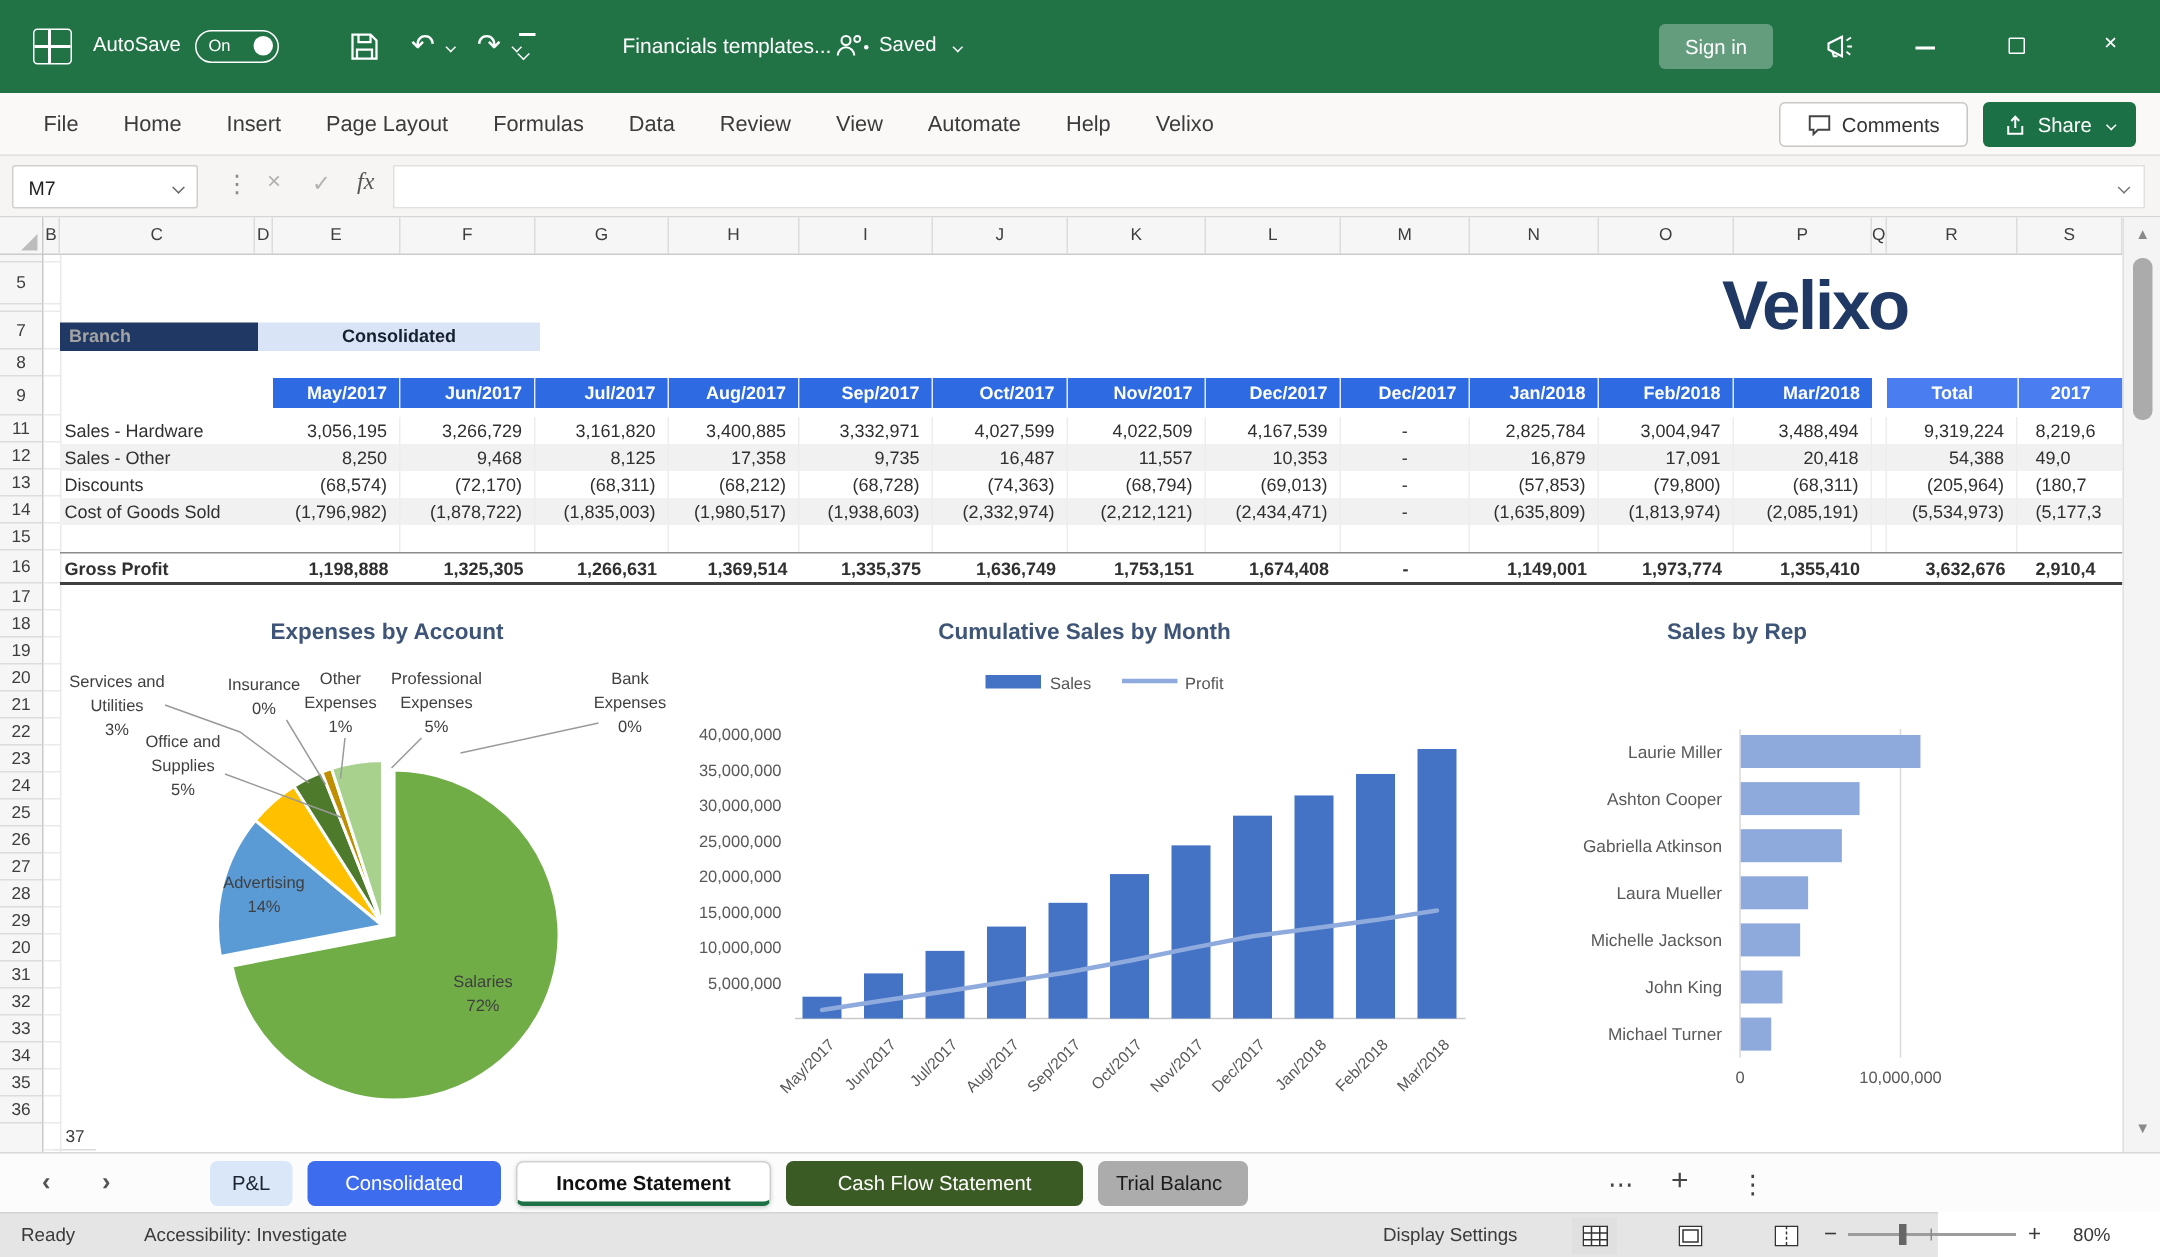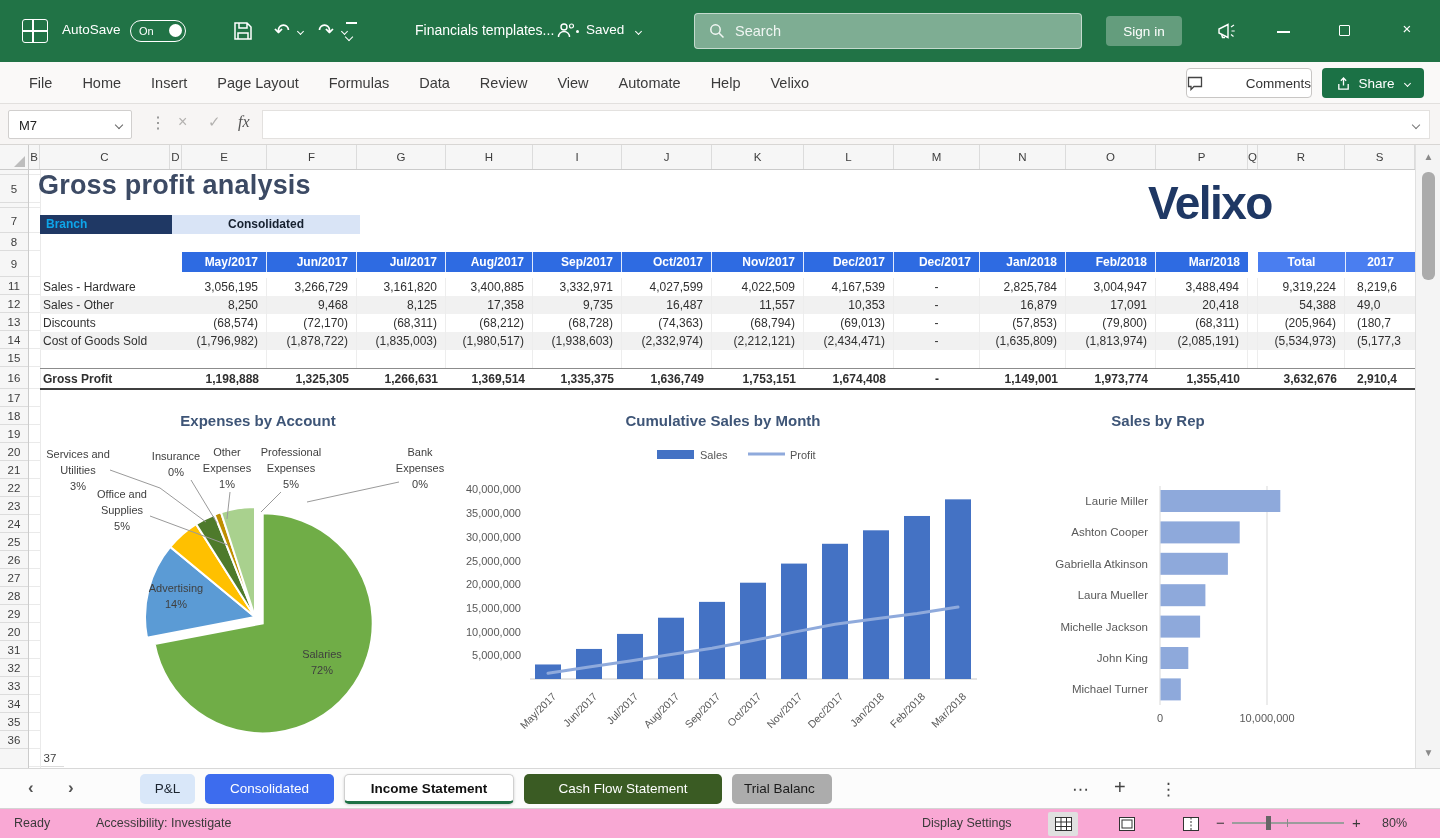--- a/index.html
+++ b/index.html
@@ -32,21 +32,21 @@
        background:rgba(255,255,255,.30);color:#fff;font-size:13.5px;font-family:inherit;cursor:pointer}
   .winbtn{position:absolute;top:20px;color:#fff;font-size:15px;width:22px;text-align:center;cursor:pointer}
   .min-glyph{position:absolute;left:1277px;top:31px;width:13px;height:1.7px;background:#fff;cursor:pointer}
   .max-glyph{position:absolute;left:1339px;top:25px;width:11px;height:11px;border:1.6px solid #fff;border-radius:1px;cursor:pointer}
 
   
   .ribbonrow{position:absolute;left:0;top:62px;width:1440px;height:42px;background:#FAF9F8;border-bottom:1px solid #E2E0DE}
   .rtabs{position:absolute;left:14px;top:0;height:42px;display:flex}
   .rtab{padding:0 15px;line-height:42px;font-size:14.5px;color:#3b3b3b;cursor:pointer;white-space:nowrap}
   .comments-btn{position:absolute;left:1186px;top:6px;width:126px;height:30px;background:#fff;border:1px solid #C8C6C4;
-       border-radius:4px;display:flex;align-items:center;justify-content:space-between;gap:7px;font-size:13.5px;color:#333;cursor:pointer}
+       border-radius:4px;display:flex;align-items:center;justify-content:center;gap:7px;font-size:13.5px;color:#333;cursor:pointer}
   .share-btn{position:absolute;left:1322px;top:6px;width:102px;height:30px;background:#1B7145;border:none;
        border-radius:4px;display:flex;align-items:center;justify-content:center;gap:7px;font-size:13.5px;color:#fff;cursor:pointer}
 
   
   .fbar{position:absolute;left:0;top:104px;width:1440px;height:41px;background:#F7F5F4;border-bottom:1px solid #D8D6D4}
   .namebox{position:absolute;left:8px;top:6px;width:124px;height:29px;background:#fff;border:1px solid #D1CFCE;border-radius:2px;cursor:pointer}
   .namebox .nb-val{position:absolute;left:10px;top:7px;font-size:13px;color:#222}
   .namebox .chev{position:absolute;right:9px;top:11px}
   .fbar-glyph{position:absolute;top:9px;font-size:15px;color:#B3B1AF}
   .fx{font-family:"Liberation Serif",serif;font-style:italic;font-size:16px;color:#555}
@@ -62,21 +62,21 @@
   .rowhdrs{position:absolute;left:0;top:170px;width:29px;height:598px;background:#F6F6F6;border-right:1px solid #CBCBCB}
   .rowcell{position:absolute;left:0;width:28px;text-align:center;font-size:11.5px;color:#3d3d3d;
        border-bottom:1px solid #DCDCDC;overflow:hidden;cursor:pointer;display:flex;align-items:center;justify-content:center}
   .bstrip{position:absolute;left:29px;width:11px;border-bottom:1px solid #EAEAEA;cursor:pointer}
   .bstrip-v{position:absolute;left:40px;top:170px;width:1px;height:598px;background:#EAEAEA}
 
   
   .sheet-title{position:absolute;left:38px;top:170px;font-size:27px;font-weight:700;color:#3C4A64;letter-spacing:.2px}
   .logo{position:absolute;left:1148px;top:176px;font-size:46px;font-weight:800;color:#1F3864;letter-spacing:-1.5px}
   .branch-label{position:absolute;left:40px;top:215px;width:132px;height:19px;line-height:19px;
-       font-size:12px;font-weight:700;color:#0ea5e9;padding-left:6px}
+       font-size:12px;font-weight:700;color:#a3a3a3;padding-left:6px}
   .branch-value{position:absolute;left:172px;top:215px;width:188px;height:19px;line-height:19px;
        font-size:12px;font-weight:700;color:#16202F;text-align:center}
   .trow{position:absolute;left:40px;display:flex}
   .tcell{height:100%;display:flex;align-items:center;justify-content:flex-end;padding-right:8px;
        font-size:12px;color:#303030;white-space:nowrap;overflow:hidden}
   .tcell.sep{border-right:1px solid #EDEDED}
   .hcell{color:#fff;font-weight:700;justify-content:flex-end}
   .hcell.mid{justify-content:center;padding-right:0}
   .tcell.lbl{justify-content:flex-start;padding-left:3px;padding-right:0}
   .tcell.dash{justify-content:center;padding-right:0}
@@ -94,21 +94,21 @@
   
   .tabbar{position:absolute;left:0;top:768px;width:1440px;height:40px;background:#FCFCFC;border-top:1px solid #D8D8D8}
   .nav-arrow{position:absolute;top:9px;font-size:17px;color:#555;font-weight:700;cursor:pointer}
   .stabs{position:absolute;left:140px;top:5px;display:flex;gap:10px}
   .stab{height:30px;line-height:30px;border-radius:5px;font-size:13.5px;text-align:center;cursor:pointer;
        white-space:nowrap;overflow:hidden}
   .stab.active{font-weight:700;border:1px solid #D0D0D0;border-bottom:3px solid #1E7145;box-shadow:0 1px 3px rgba(0,0,0,.18);line-height:27px}
   .tab-glyph{position:absolute;top:10px;font-size:17px;color:#444;cursor:pointer}
 
   
-  .statusbar{position:absolute;left:0;top:808px;width:1440px;height:30px;background:#f9a8d4;border-top:1px solid #D4D4D4;font-size:12.5px;color:#3a3a3a}
+  .statusbar{position:absolute;left:0;top:808px;width:1292px;height:30px;background:#e5e5e5;border-top:1px solid #D4D4D4;font-size:12.5px;color:#3a3a3a}
   .sb-item{position:absolute;top:7px;white-space:nowrap;cursor:pointer}
   .viewbox{position:absolute;top:3px;width:30px;height:24px;display:flex;align-items:center;justify-content:center;cursor:pointer}
   .viewbox.active{background:#E0E0E0;border-radius:2px}
   .zoom-track{position:absolute;left:1232px;top:822px;width:112px;height:2px;background:#9C9C9C}
   .zoom-tick{position:absolute;left:1287px;top:819px;width:1px;height:8px;background:#8A8A8A}
   .zoom-thumb{position:absolute;left:1266px;top:816px;width:5px;height:14px;background:#666;cursor:grab}
 </style>
 </head>
 <body>
 
@@ -132,27 +132,20 @@
     <span class="tb-text" style="left:415px;font-size:14px">Financials templates...</span>
     <svg class="abs" style="left:556px;top:22px" width="20" height="18" viewBox="0 0 20 18">
       <circle cx="8" cy="5" r="3" fill="none" stroke="#fff" stroke-width="1.4"></circle>
       <path d="M2.5 15 a5.5 5.5 0 0 1 11 0" fill="none" stroke="#fff" stroke-width="1.4"></path>
       <circle cx="15.5" cy="4" r="2" fill="none" stroke="#fff" stroke-width="1.2"></circle>
     </svg>
     <span class="saved-dot"></span>
     <span class="tb-text" style="left:586px">Saved</span>
     <span class="chev chev-sm abs" style="left:636px;top:29px"></span>
 
-    <div class="searchbox">
-      <svg width="16" height="16" viewBox="0 0 16 16" style="margin-left:14px">
-        <circle cx="6.5" cy="6.5" r="4.7" fill="none" stroke="rgba(255,255,255,.9)" stroke-width="1.5"></circle>
-        <line x1="10.2" y1="10.2" x2="14.5" y2="14.5" stroke="rgba(255,255,255,.9)" stroke-width="1.5"></line>
-      </svg>
-      <span class="search-ph">Search</span>
-    </div>
 
     <button class="signin">Sign in</button>
     <svg class="abs" style="left:1216px;top:21px" width="20" height="20" viewBox="0 0 20 20">
       <path d="M3 12 L3 8 L12 3.5 L12 16.5 Z" fill="none" stroke="#fff" stroke-width="1.4"></path>
       <path d="M5.5 13 l1 3.5 h2.5" fill="none" stroke="#fff" stroke-width="1.4"></path>
       <path d="M15 6 l3 -2 M15.5 10 h3.2 M15 13.5 l2.5 2" stroke="#fff" stroke-width="1.2"></path>
     </svg>
     <span class="min-glyph"></span>
     <span class="max-glyph"></span>
     <span class="winbtn" style="left:1396px">×</span>
@@ -255,21 +248,20 @@
       <div class="rowcell" style="top: 472px; height: 17px;">31</div>
       <div class="rowcell" style="top: 490px; height: 17px;">32</div>
       <div class="rowcell" style="top: 508px; height: 17px;">33</div>
       <div class="rowcell" style="top: 526px; height: 17px;">34</div>
       <div class="rowcell" style="top: 544px; height: 17px;">35</div>
       <div class="rowcell" style="top: 562px; height: 17px;">36</div>
       <div class="rowcell" style="top: 580px; height: 17px; margin-left: 36px;">37</div>
     </div>
   <div class="bstrip-v"></div>
 
-  <div class="sheet-title">Gross profit analysis</div>
   <div class="logo">Velixo</div>
   <div class="branch-label" style="background: rgb(31, 56, 100);">Branch</div>
   <div class="branch-value" style="background: rgb(217, 228, 246);">Consolidated</div>
   <div id="table-layer">
       <div class="trow" style="top: 252px; height: 20px;">
         <div class="tcell " style="width: 142px; visibility: hidden;"></div>
         <div class="tcell hcell" style="width: 85px; background: rgb(46, 107, 226); border-right: 1px solid rgba(255, 255, 255, 0.85);">May/2017</div>
         <div class="tcell hcell" style="width: 90px; background: rgb(46, 107, 226); border-right: 1px solid rgba(255, 255, 255, 0.85);">Jun/2017</div>
         <div class="tcell hcell" style="width: 89px; background: rgb(46, 107, 226); border-right: 1px solid rgba(255, 255, 255, 0.85);">Jul/2017</div>
         <div class="tcell hcell" style="width: 87px; background: rgb(46, 107, 226); border-right: 1px solid rgba(255, 255, 255, 0.85);">Aug/2017</div>

